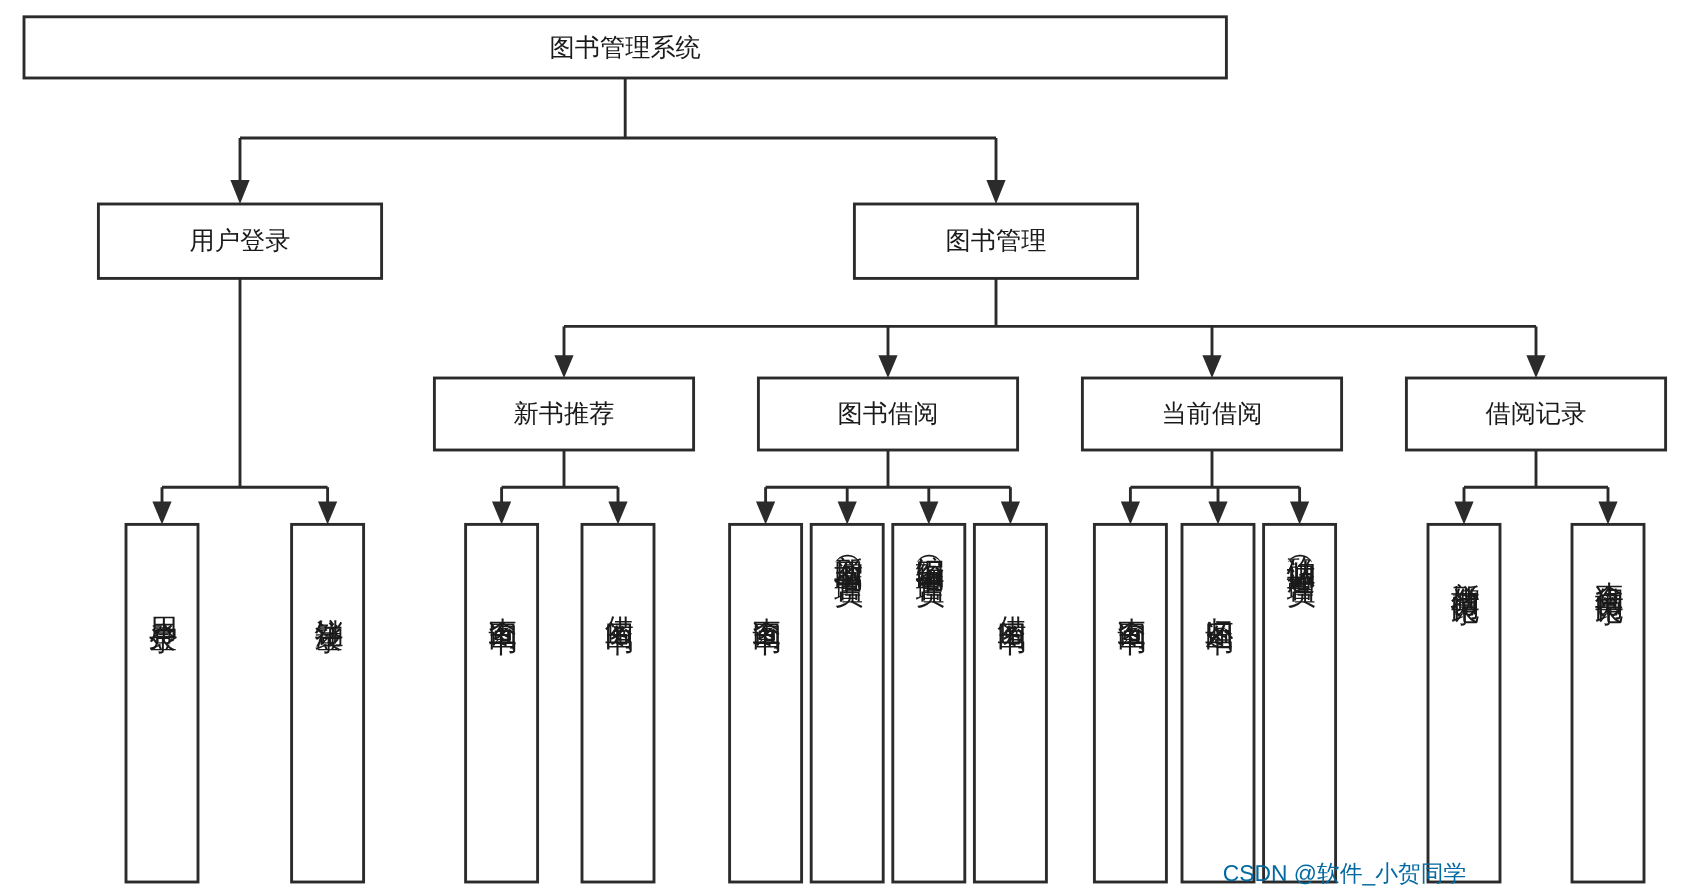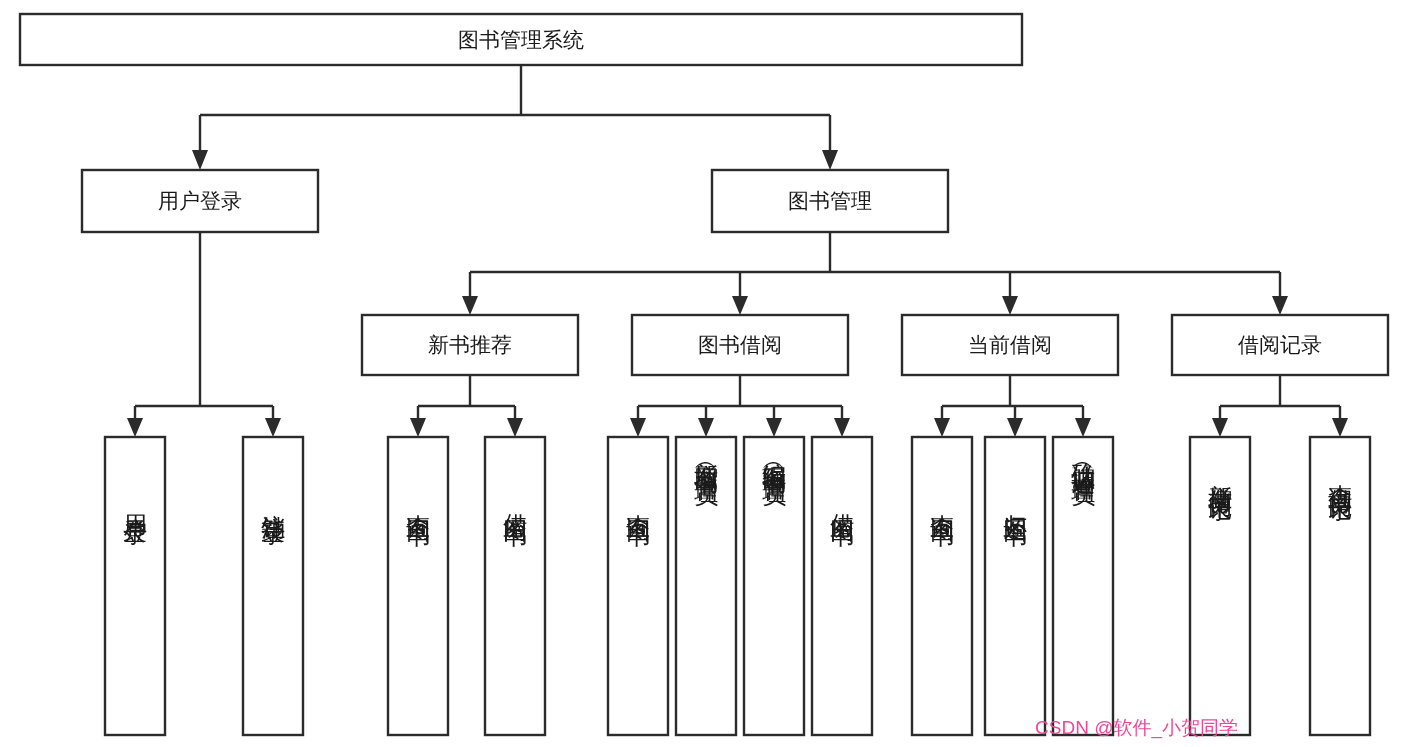--- a/index.html
+++ b/index.html
@@ -61,25 +61,25 @@
     text-orientation: upright;
     font-family: "Liberation Sans", "DejaVu Sans", sans-serif;
     font-size: 24px;
     line-height: 1.1;
     letter-spacing: 3px;
     color: #1a1a1a;
     white-space: nowrap;
   }
   .watermark {
     position: absolute;
-    right: 8px;
+    right: 24px;
     bottom: 6px;
     font-family: "Liberation Sans", "DejaVu Sans", sans-serif;
     font-size: 19px;
-    color: #ec4899;
+    color: #0369a1;
     white-space: nowrap;
   }
 </style>
 </head>
 <body>
 
 <div id="diagram-root">
 
   <svg class="diagram" viewBox="0 0 1405 747">
 

